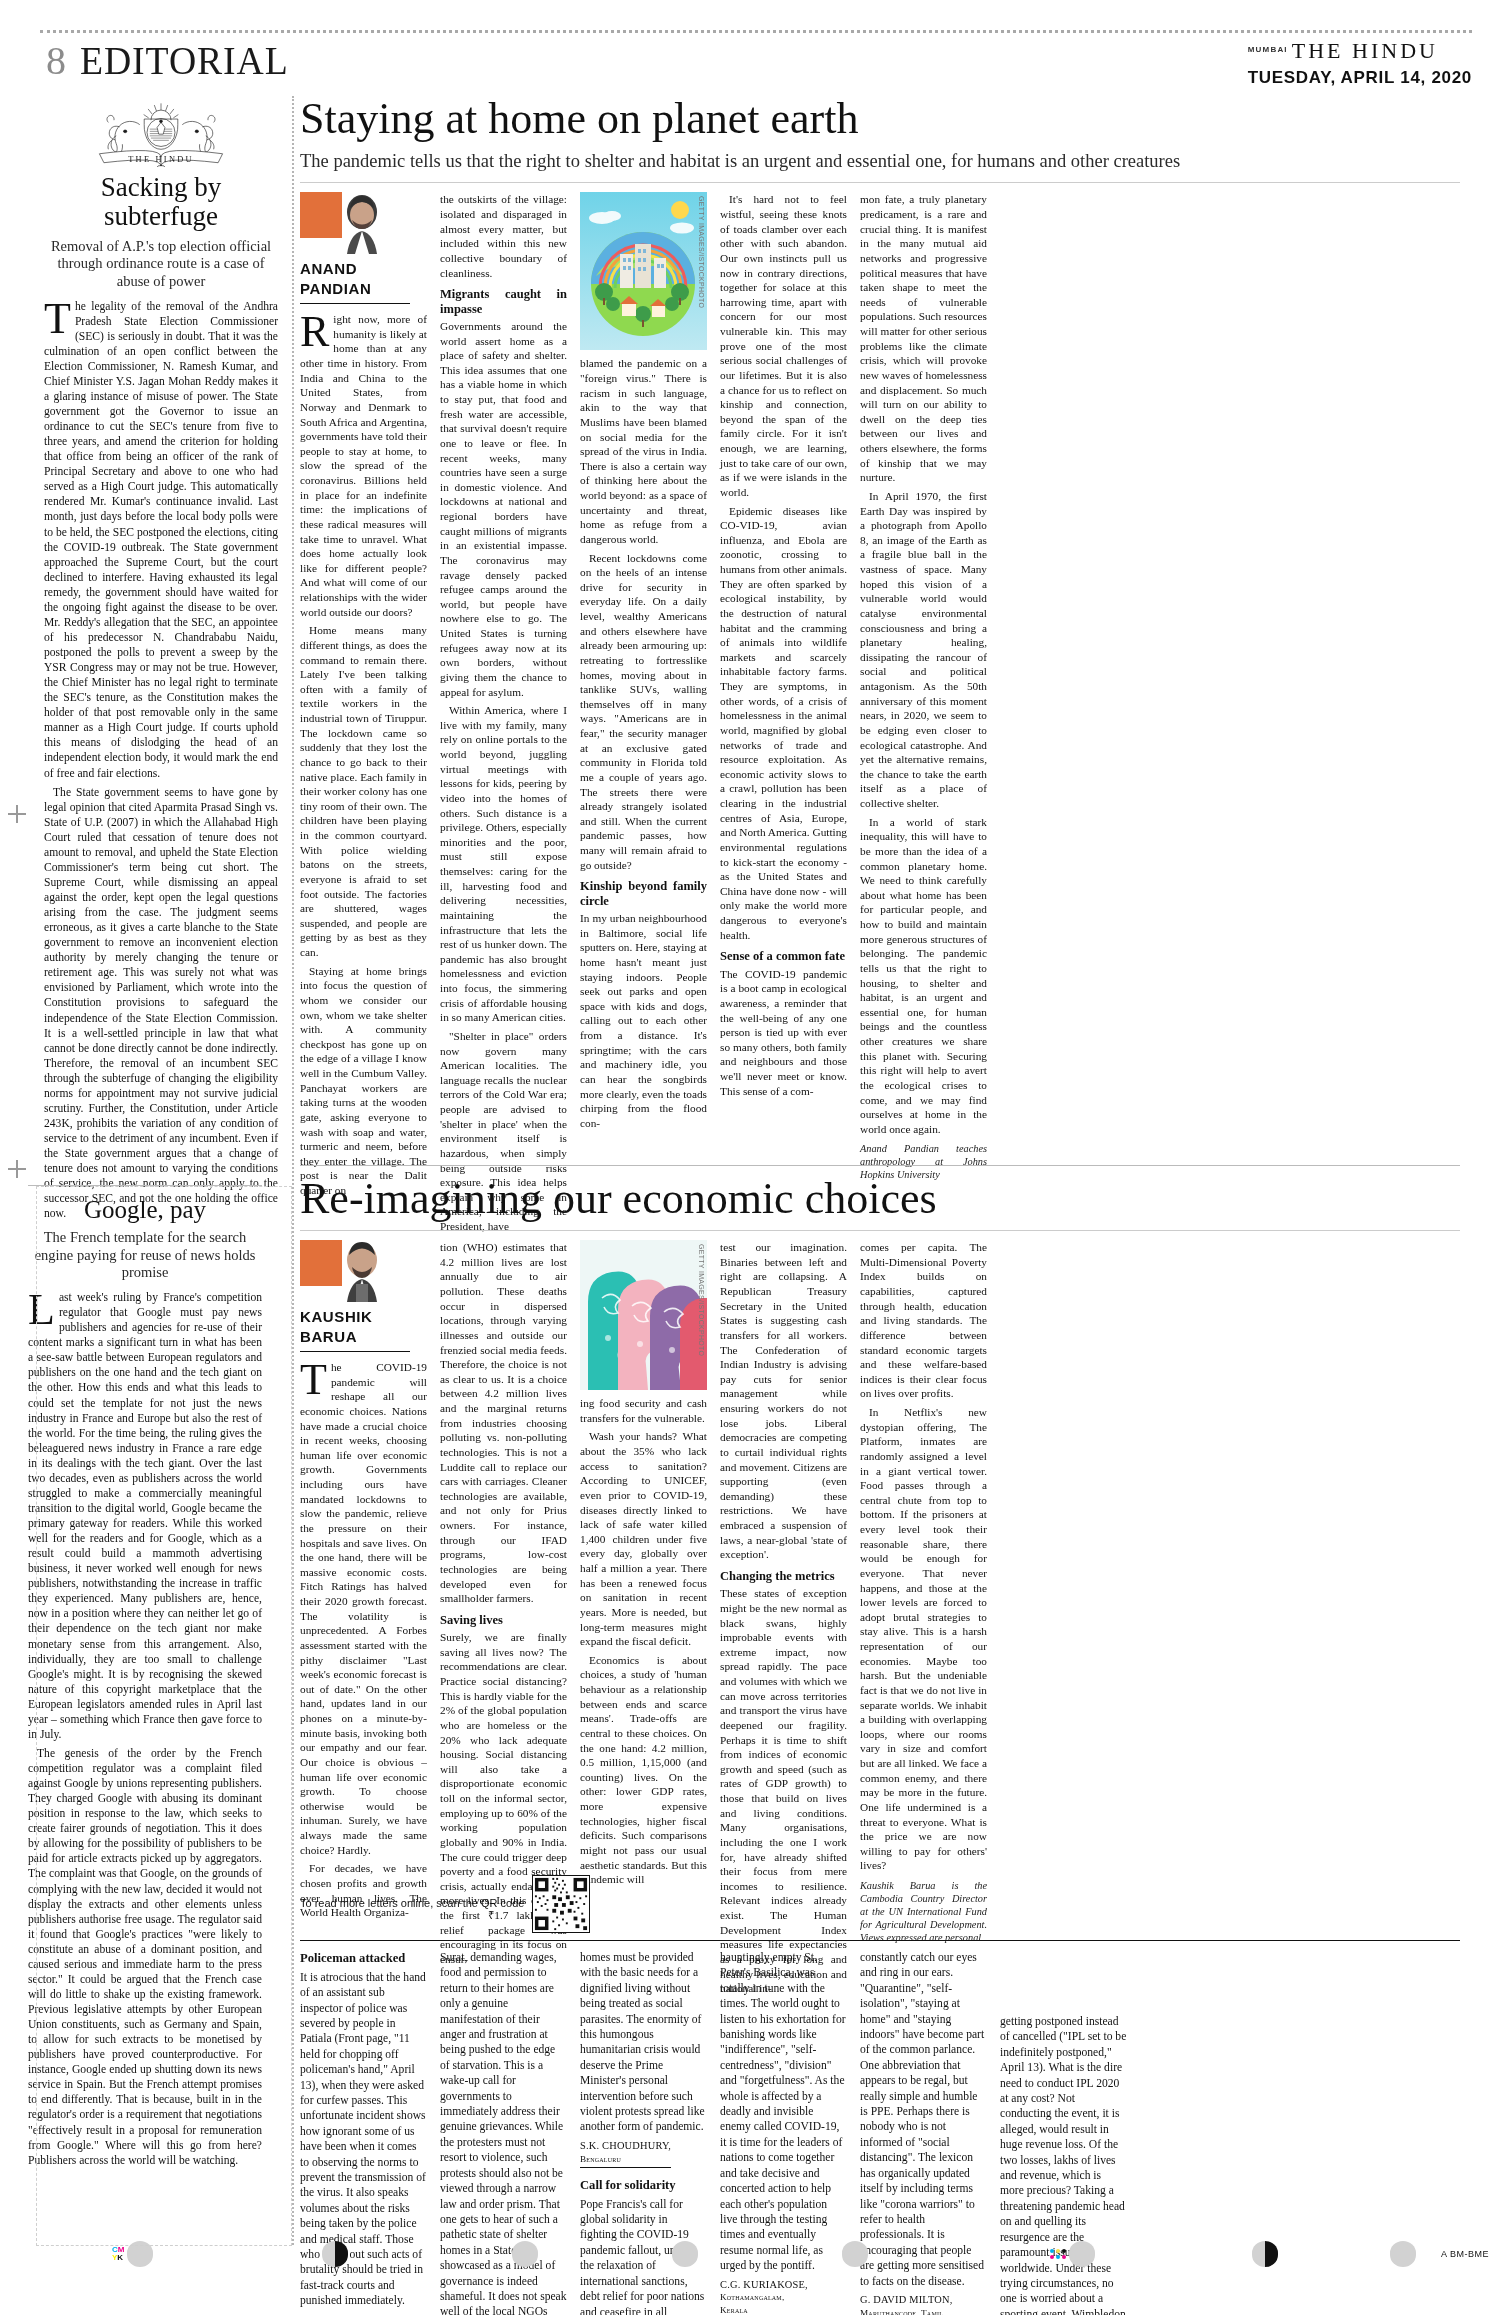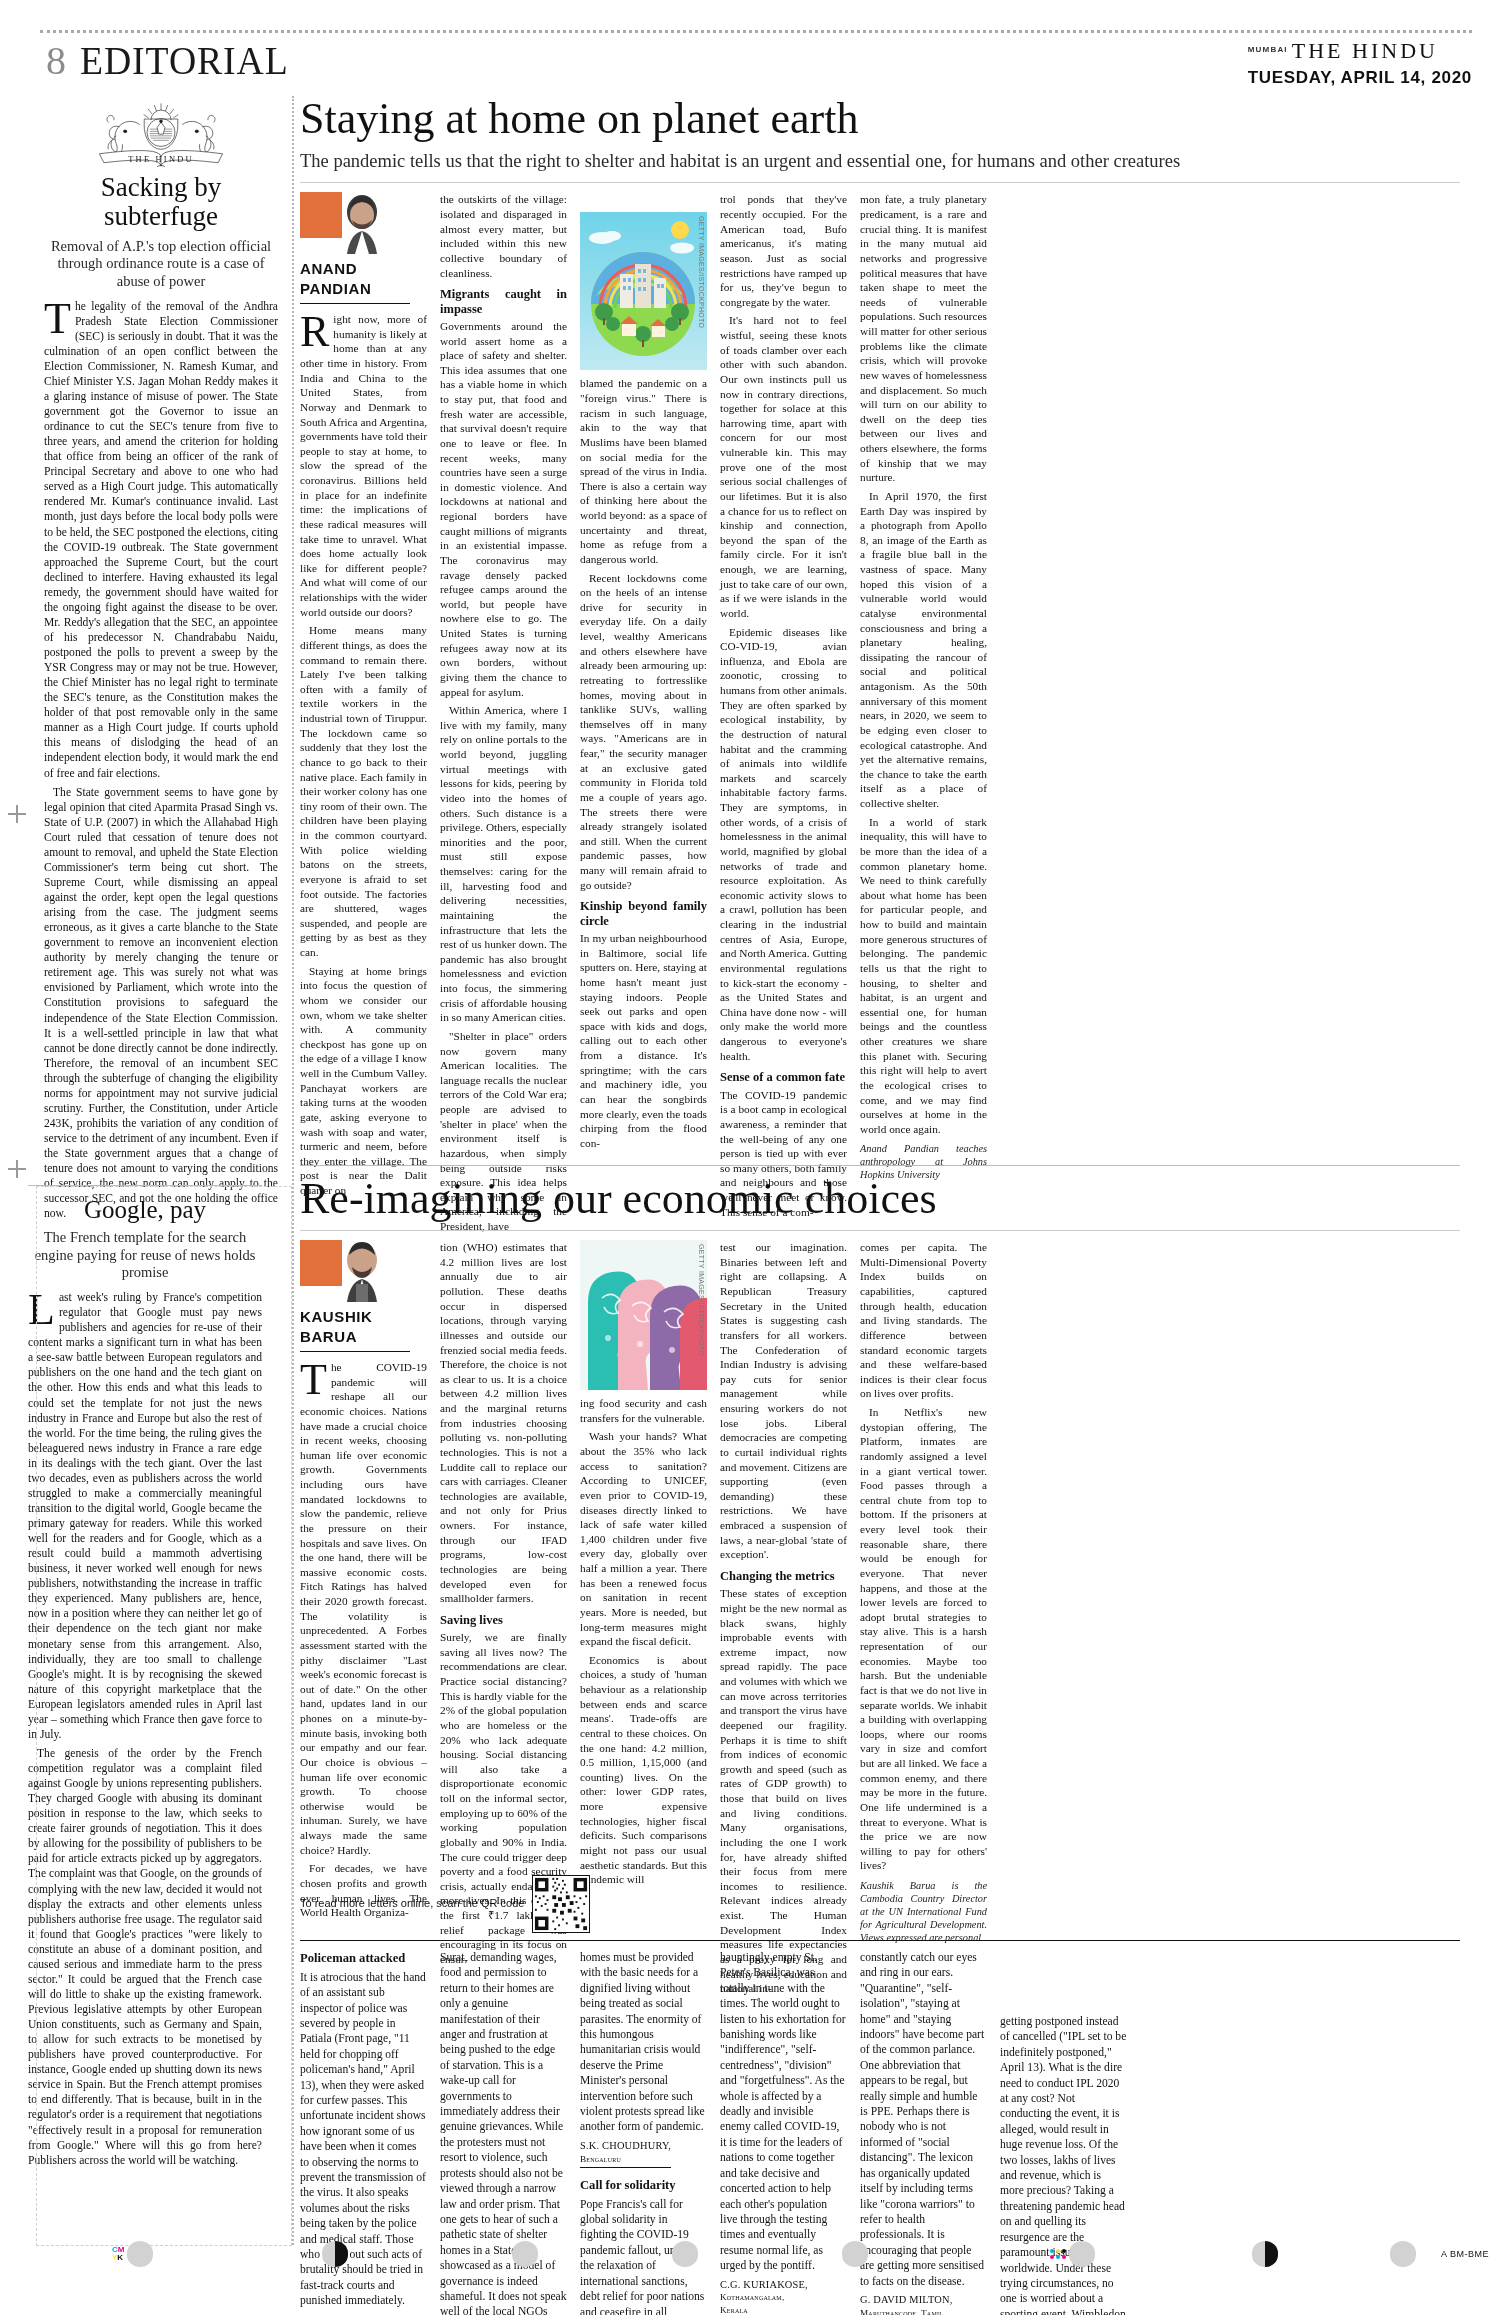--- a/index.html
+++ b/index.html
@@ -300,21 +300,21 @@
       </div>
 
       <div class="acol" style="width:127px;">
         <p class="first">the outskirts of the village: isolated and disparaged in almost every matter, but included within this new collective boundary of cleanliness.</p>
         <h4>Migrants caught in impasse</h4>
         <p class="first">Governments around the world assert home as a place of safety and shelter. This idea assumes that one has a viable home in which to stay put, that food and fresh water are accessible, that survival doesn't require one to leave or flee. In recent weeks, many countries have seen a surge in domestic violence. And lockdowns at national and regional borders have caught millions of migrants in an existential impasse. The coronavirus may ravage densely packed refugee camps around the world, but people have nowhere else to go. The United States is turning refugees away now at its own borders, without giving them the chance to appeal for asylum.</p>
         <p>Within America, where I live with my family, many rely on online portals to the world beyond, juggling virtual meetings with lessons for kids, peering by video into the homes of others. Such distance is a privilege. Others, especially minorities and the poor, must still expose themselves: caring for the ill, harvesting food and delivering necessities, maintaining the infrastructure that lets the rest of us hunker down. The pandemic has also brought homelessness and eviction into focus, the simmering crisis of affordable housing in so many American cities.</p>
         <p>"Shelter in place" orders now govern many American localities. The language recalls the nuclear terrors of the Cold War era; people are advised to 'shelter in place' when the environment itself is hazardous, when simply being outside risks exposure. This idea helps explain why some in America, including the President, have</p>
       </div>
 
-      <div class="acol" style="width:127px;margin-top:20px;">
+      <div class="acol" style="width:127px;">
         <div class="imgbox" style="width:127px;height:158px;">
           <svg viewBox="0 0 127 158" width="127" height="158">
             <defs>
               <linearGradient id="sky1" x1="0" y1="0" x2="0" y2="1">
                 <stop offset="0%" stop-color="#6fd3e8"></stop>
                   <stop offset="100%" stop-color="#bfe9f2"></stop>
               </linearGradient>
             </defs>
             <rect width="127" height="158" fill="url(#sky1)"></rect>
             <circle cx="63" cy="92" r="52" fill="#8fd94f"></circle>
@@ -378,21 +378,20 @@
           <div class="credit-vert" style="right:1px;top:4px;">GETTY IMAGES/ISTOCKPHOTO</div>
         </div>
         <div style="height:6px"></div>
         <p class="first">blamed the pandemic on a "foreign virus." There is racism in such language, akin to the way that Muslims have been blamed on social media for the spread of the virus in India. There is also a certain way of thinking here about the world beyond: as a space of uncertainty and threat, home as refuge from a dangerous world.</p>
         <p>Recent lockdowns come on the heels of an intense drive for security in everyday life. On a daily level, wealthy Americans and others elsewhere have already been armouring up: retreating to fortresslike homes, moving about in tanklike SUVs, walling themselves off in many ways. "Americans are in fear," the security manager at an exclusive gated community in Florida told me a couple of years ago. The streets there were already strangely isolated and still. When the current pandemic passes, how many will remain afraid to go outside?</p>
         <h4>Kinship beyond family circle</h4>
         <p class="first">In my urban neighbourhood in Baltimore, social life sputters on. Here, staying at home hasn't meant just staying indoors. People seek out parks and open space with kids and dogs, calling out to each other from a distance. It's springtime; with the cars and machinery idle, you can hear the songbirds more clearly, even the toads chirping from the flood con-</p>
       </div>
 
       <div class="acol" style="width:127px;">
-        <p class="first">trol ponds that they've recently occupied. For the American toad, Bufo americanus, it's mating season. Just as social restrictions have ramped up for us, they've begun to congregate by the water.</p>
         <p>It's hard not to feel wistful, seeing these knots of toads clamber over each other with such abandon. Our own instincts pull us now in contrary directions, together for solace at this harrowing time, apart with concern for our most vulnerable kin. This may prove one of the most serious social challenges of our lifetimes. But it is also a chance for us to reflect on kinship and connection, beyond the span of the family circle. For it isn't enough, we are learning, just to take care of our own, as if we were islands in the world.</p>
         <p>Epidemic diseases like CO-VID-19, avian influenza, and Ebola are zoonotic, crossing to humans from other animals. They are often sparked by ecological instability, by the destruction of natural habitat and the cramming of animals into wildlife markets and scarcely inhabitable factory farms. They are symptoms, in other words, of a crisis of homelessness in the animal world, magnified by global networks of trade and resource exploitation. As economic activity slows to a crawl, pollution has been clearing in the industrial centres of Asia, Europe, and North America. Gutting environmental regulations to kick-start the economy - as the United States and China have done now - will only make the world more dangerous to everyone's health.</p>
         <h4>Sense of a common fate</h4>
         <p class="first">The COVID-19 pandemic is a boot camp in ecological awareness, a reminder that the well-being of any one person is tied up with ever so many others, both family and neighbours and those we'll never meet or know. This sense of a com-</p>
       </div>
 
       <div class="acol" style="width:127px;">
         <p class="first">mon fate, a truly planetary predicament, is a rare and crucial thing. It is manifest in the many mutual aid networks and progressive political measures that have taken shape to meet the needs of vulnerable populations. Such resources will matter for other serious problems like the climate crisis, which will provoke new waves of homelessness and displacement. So much will turn on our ability to dwell on the deep ties between our lives and others elsewhere, the forms of kinship that we may nurture.</p>
         <p>In April 1970, the first Earth Day was inspired by a photograph from Apollo 8, an image of the Earth as a fragile blue ball in the vastness of space. Many hoped this vision of a vulnerable world would catalyse environmental consciousness and bring a planetary healing, dissipating the rancour of social and political antagonism. As the 50th anniversary of this moment nears, in 2020, we seem to be edging even closer to ecological catastrophe. And yet the alternative remains, the chance to take the earth itself as a place of collective shelter.</p>
         <p>In a world of stark inequality, this will have to be more than the idea of a common planetary home. We need to think carefully about what home has been for particular people, and how to build and maintain more generous structures of belonging. The pandemic tells us that the right to housing, to shelter and habitat, is an urgent and essential one, for human beings and the countless other creatures we share this planet with. Securing this right will help to avert the ecological crises to come, and we may find ourselves at home in the world once again.</p>

